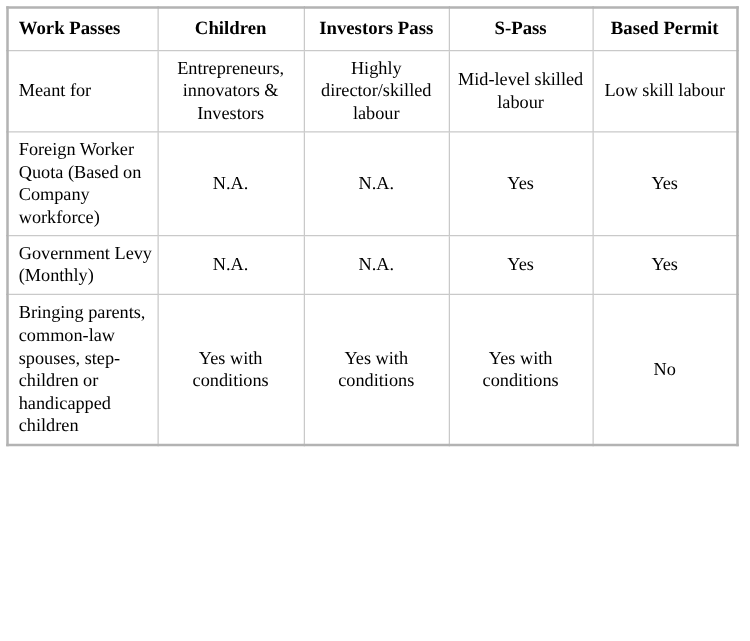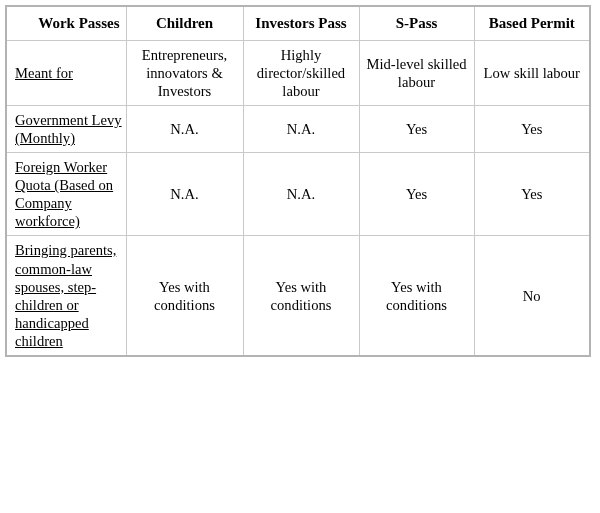--- a/index.html
+++ b/index.html
@@ -44,28 +44,27 @@
     box-sizing: border-box;
   }
   table.compare thead th {
     font-weight: bold;
     text-align: center;
     font-size: 15px;
     padding-top: 7px;
     padding-bottom: 7px;
   }
   table.compare thead th.rowhead {
-    text-align: right;
+    text-align: left;
     padding-left: 8px;
   }
   table.compare tbody td.rowhead {
     text-align: left;
     padding-left: 8px;
     padding-right: 2px;
-    text-decoration: underline;
   }
   table.compare tbody td.val {
     text-align: center;
   }
 </style>
 </head>
 <body>
 
 <div class="page">
 
@@ -88,28 +87,28 @@
     </thead>
     <tbody>
       <tr>
         <td class="rowhead">Meant for</td>
         <td class="val">Entrepreneurs, innovators &amp; Investors</td>
         <td class="val">Highly director/skilled labour</td>
         <td class="val">Mid-level skilled labour</td>
         <td class="val">Low skill labour</td>
       </tr>
       <tr>
-        <td class="rowhead">Government Levy (Monthly)</td>
+        <td class="rowhead">Foreign Worker Quota (Based on Company workforce)</td>
         <td class="val">N.A.</td>
         <td class="val">N.A.</td>
         <td class="val">Yes</td>
         <td class="val">Yes</td>
       </tr>
       <tr>
-        <td class="rowhead">Foreign Worker Quota (Based on Company workforce)</td>
+        <td class="rowhead">Government Levy (Monthly)</td>
         <td class="val">N.A.</td>
         <td class="val">N.A.</td>
         <td class="val">Yes</td>
         <td class="val">Yes</td>
       </tr>
       <tr>
         <td class="rowhead">Bringing parents, common-law spouses, step-children or handicapped children</td>
         <td class="val">Yes with conditions</td>
         <td class="val">Yes with conditions</td>
         <td class="val">Yes with conditions</td>

